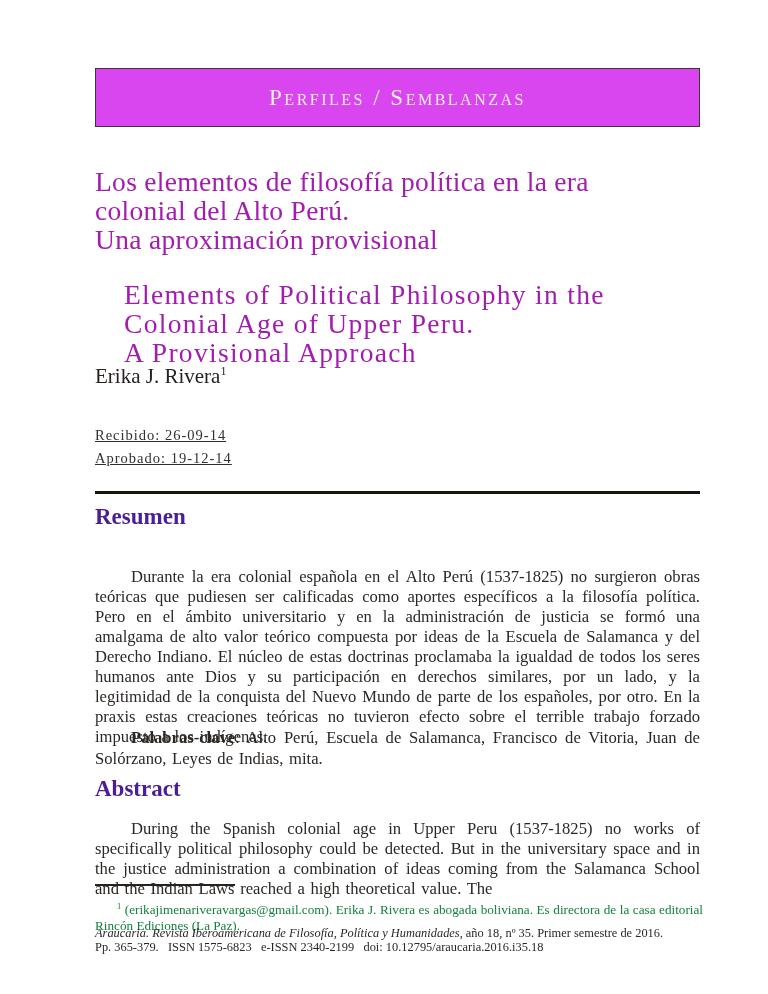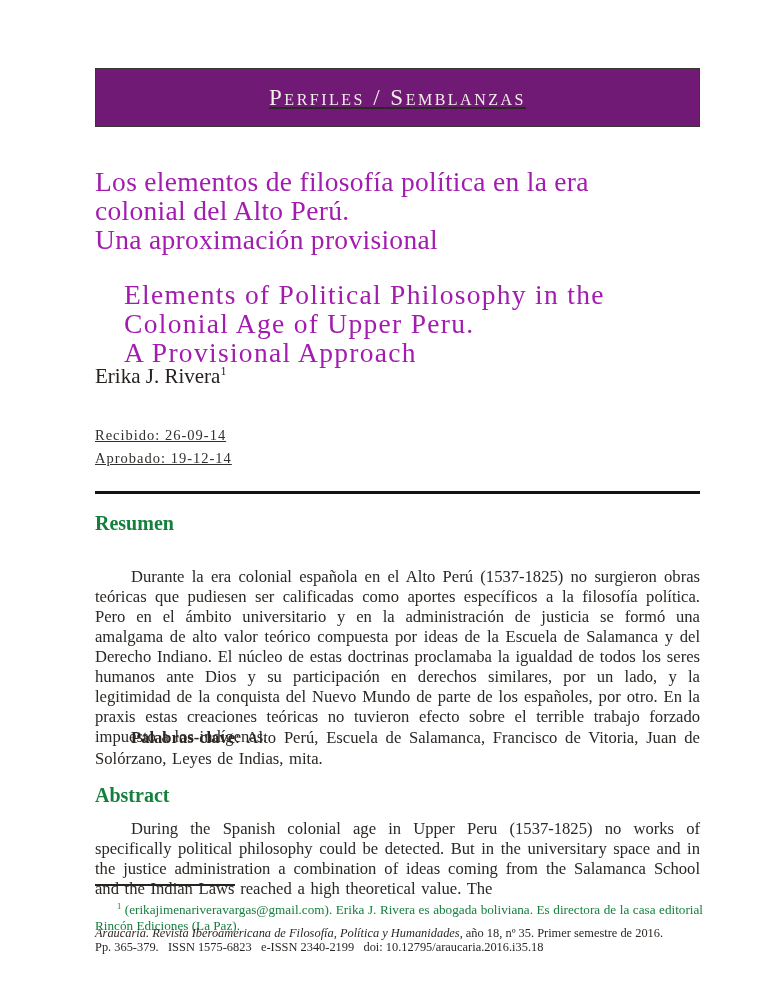--- a/index.html
+++ b/index.html
@@ -6,41 +6,40 @@
   .page{
     position:relative;
     width:768px;height:994px;
     background:#ffffff;
     font-family:"Liberation Serif","DejaVu Serif",serif;
     color:#2b2724;
     overflow:hidden;
   }
   .banner{
     position:absolute;left:95px;top:68px;width:605px;height:59px;
-    background:#701a75;
+    background:#d946ef;
     display:flex;align-items:center;justify-content:center;
     box-shadow:0 0 0 1px #3a3733 inset;
-    text-decoration:underline;
   }
   .banner-text{
     color:#f2efe9;
     font-variant:small-caps;
     font-size:23px;
     letter-spacing:2.5px;
   }
   .title{position:absolute;left:95px;color:#a21caf;}
   .title-es{top:167px;font-size:27.5px;line-height:29px;letter-spacing:0.3px;}
   .title-en{top:280px;font-size:27.5px;line-height:29px;letter-spacing:1.3px;margin-left:29px;}
   .author{position:absolute;left:95px;top:364px;font-size:21px;color:#262220;}
   .author sup{font-size:12px;line-height:0;}
   .date-line{position:absolute;left:95px;font-size:14.5px;letter-spacing:1px;color:#332f2c;text-decoration:underline;}
   .date-received{top:427px;}
   .date-approved{top:450px;}
   .rule{position:absolute;left:95px;top:491px;width:605px;height:2.5px;background:#17130f;}
-  .section-heading{position:absolute;left:95px;font-size:20px;font-weight:bold;color:#15803d;margin-top:8px;}
+  .section-heading{position:absolute;left:95px;font-size:23px;font-weight:bold;color:#4c1d95;}
   .heading-resumen{top:504px;}
   .heading-abstract{top:776px;}
   .body-para{
     position:absolute;left:95px;width:605px;
     font-size:16.6px;line-height:20px;
     text-align:justify;text-indent:36px;
     word-spacing:1.5px;color:#2b2724;
   }
   .para-resumen{top:550px;}
   .para-keywords{top:710px;line-height:21px;}

